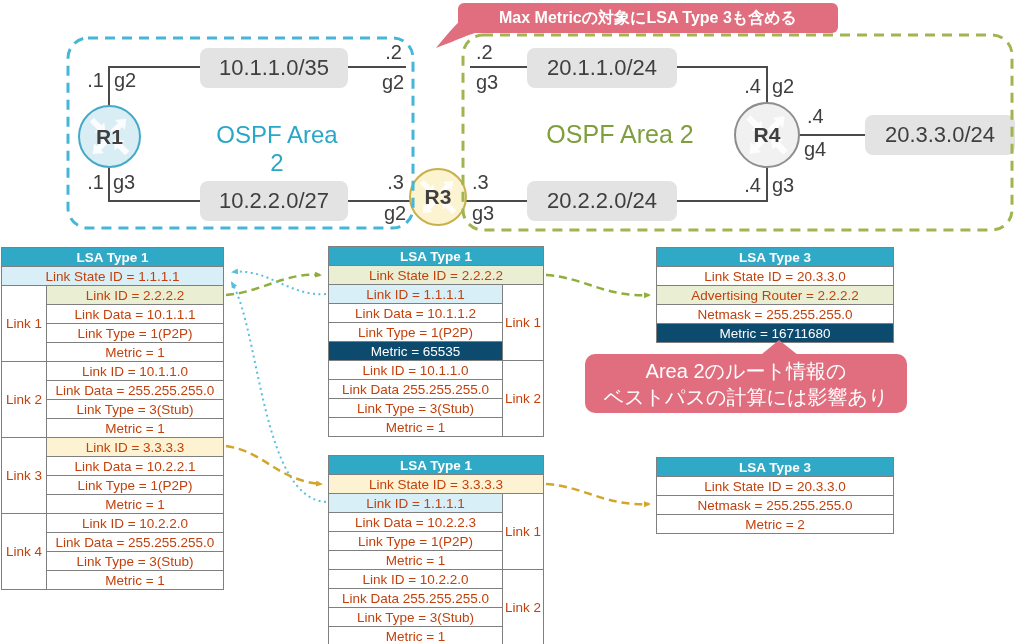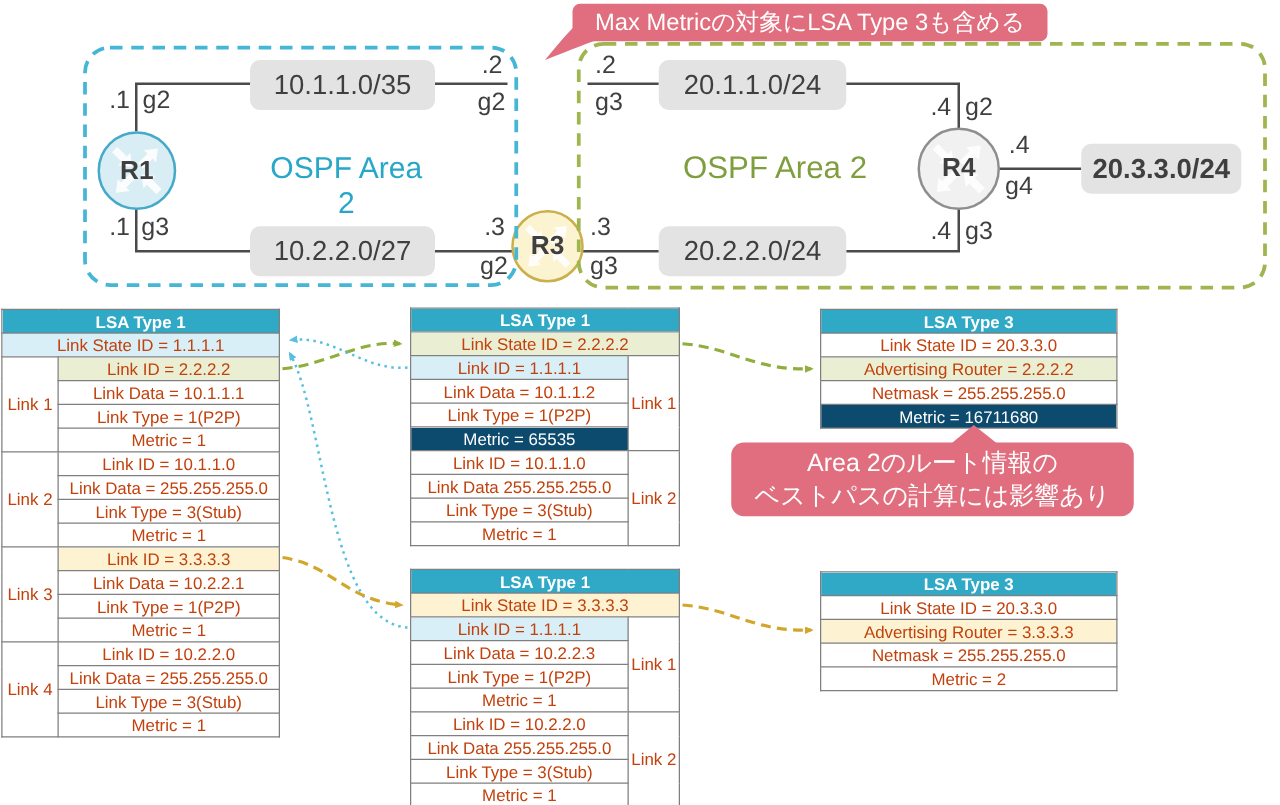--- a/index.html
+++ b/index.html
@@ -37,21 +37,21 @@
   .hl-yellow{background:#FDF3D3;}
   .hl-red{background:#0c4a6e;color:#fff !important;font-weight:bold;}
   #t-r1{left:1px;top:247px;}
   #t-r2{left:328px;top:246px;}
   #t-r3{left:328px;top:455px;}
   #t-lsa3-r2{left:656px;top:247px;width:238px;}
   #t-lsa3-r3{left:656px;top:457px;width:238px;}
 
   .bubble{position:absolute;z-index:5;background:#E06E7E;color:#fff;
           display:flex;align-items:center;justify-content:center;text-align:center;}
-  #banner{left:458px;top:3px;width:380px;height:30px;border-radius:6px;font-size:19px;}
+  #banner{left:458px;top:3px;width:380px;height:30px;border-radius:6px;font-size:16px;font-weight:bold;}
   #callout{left:585px;top:354px;width:322px;height:59px;border-radius:10px;
            font-size:20px;flex-direction:column;line-height:1.3;}
 </style>
 </head>
 <body>
 
 <div id="canvas">
 
   <svg id="base-svg" class="layer" viewBox="0 0 1024 644">
     <g stroke="#4A4A4A" stroke-width="2" fill="none">
@@ -72,21 +72,21 @@
     </div>
   <div class="pill" style="left:200px;top:181px;width:148px;height:40px;">
       <span>10.2.2.0/27</span>
     </div>
   <div class="pill" style="left:527px;top:48px;width:150px;height:40px;">
       <span>20.1.1.0/24</span>
     </div>
   <div class="pill" style="left:527px;top:181px;width:150px;height:40px;">
       <span>20.2.2.0/24</span>
     </div>
-  <div class="pill" style="left:865px;top:115px;width:128px;height:40px;font-weight:bold;">
+  <div class="pill" style="left:865px;top:115px;width:150px;height:40px;">
       <span>20.3.3.0/24</span>
     </div>
 
   <div class="router" id="r1">
     <svg viewBox="0 0 60 60">
         <g fill="#ffffff" opacity="0.88">
       <path transform="translate(40,19) rotate(-45)" d="M-10,-3 L1,-3 L1,-7 L10,0 L1,7 L1,3 L-10,3 Z"></path>
       <path transform="translate(20,41) rotate(135)" d="M-10,-3 L1,-3 L1,-7 L10,0 L1,7 L1,3 L-10,3 Z"></path>
       <path transform="translate(19,20) rotate(45)" d="M-10,-3 L1,-3 L1,-7 L10,0 L1,7 L1,3 L-10,3 Z"></path>
       <path transform="translate(41,40) rotate(-135)" d="M-10,-3 L1,-3 L1,-7 L10,0 L1,7 L1,3 L-10,3 Z"></path>
@@ -308,23 +308,20 @@
   </tbody>
     </table>
 
   <table class="lsa-table" id="t-lsa3-r3">
     <tbody>
         <tr>
           <th>LSA Type 3</th>
         </tr>
     <tr>
           <td>Link State ID = 20.3.3.0</td>
-        </tr>
-    <tr>
-          <td class="hl-yellow">Advertising Router = 3.3.3.3</td>
         </tr>
     <tr>
           <td>Netmask = 255.255.255.0</td>
         </tr>
     <tr>
           <td>Metric = 2</td>
         </tr>
   </tbody>
     </table>
 

